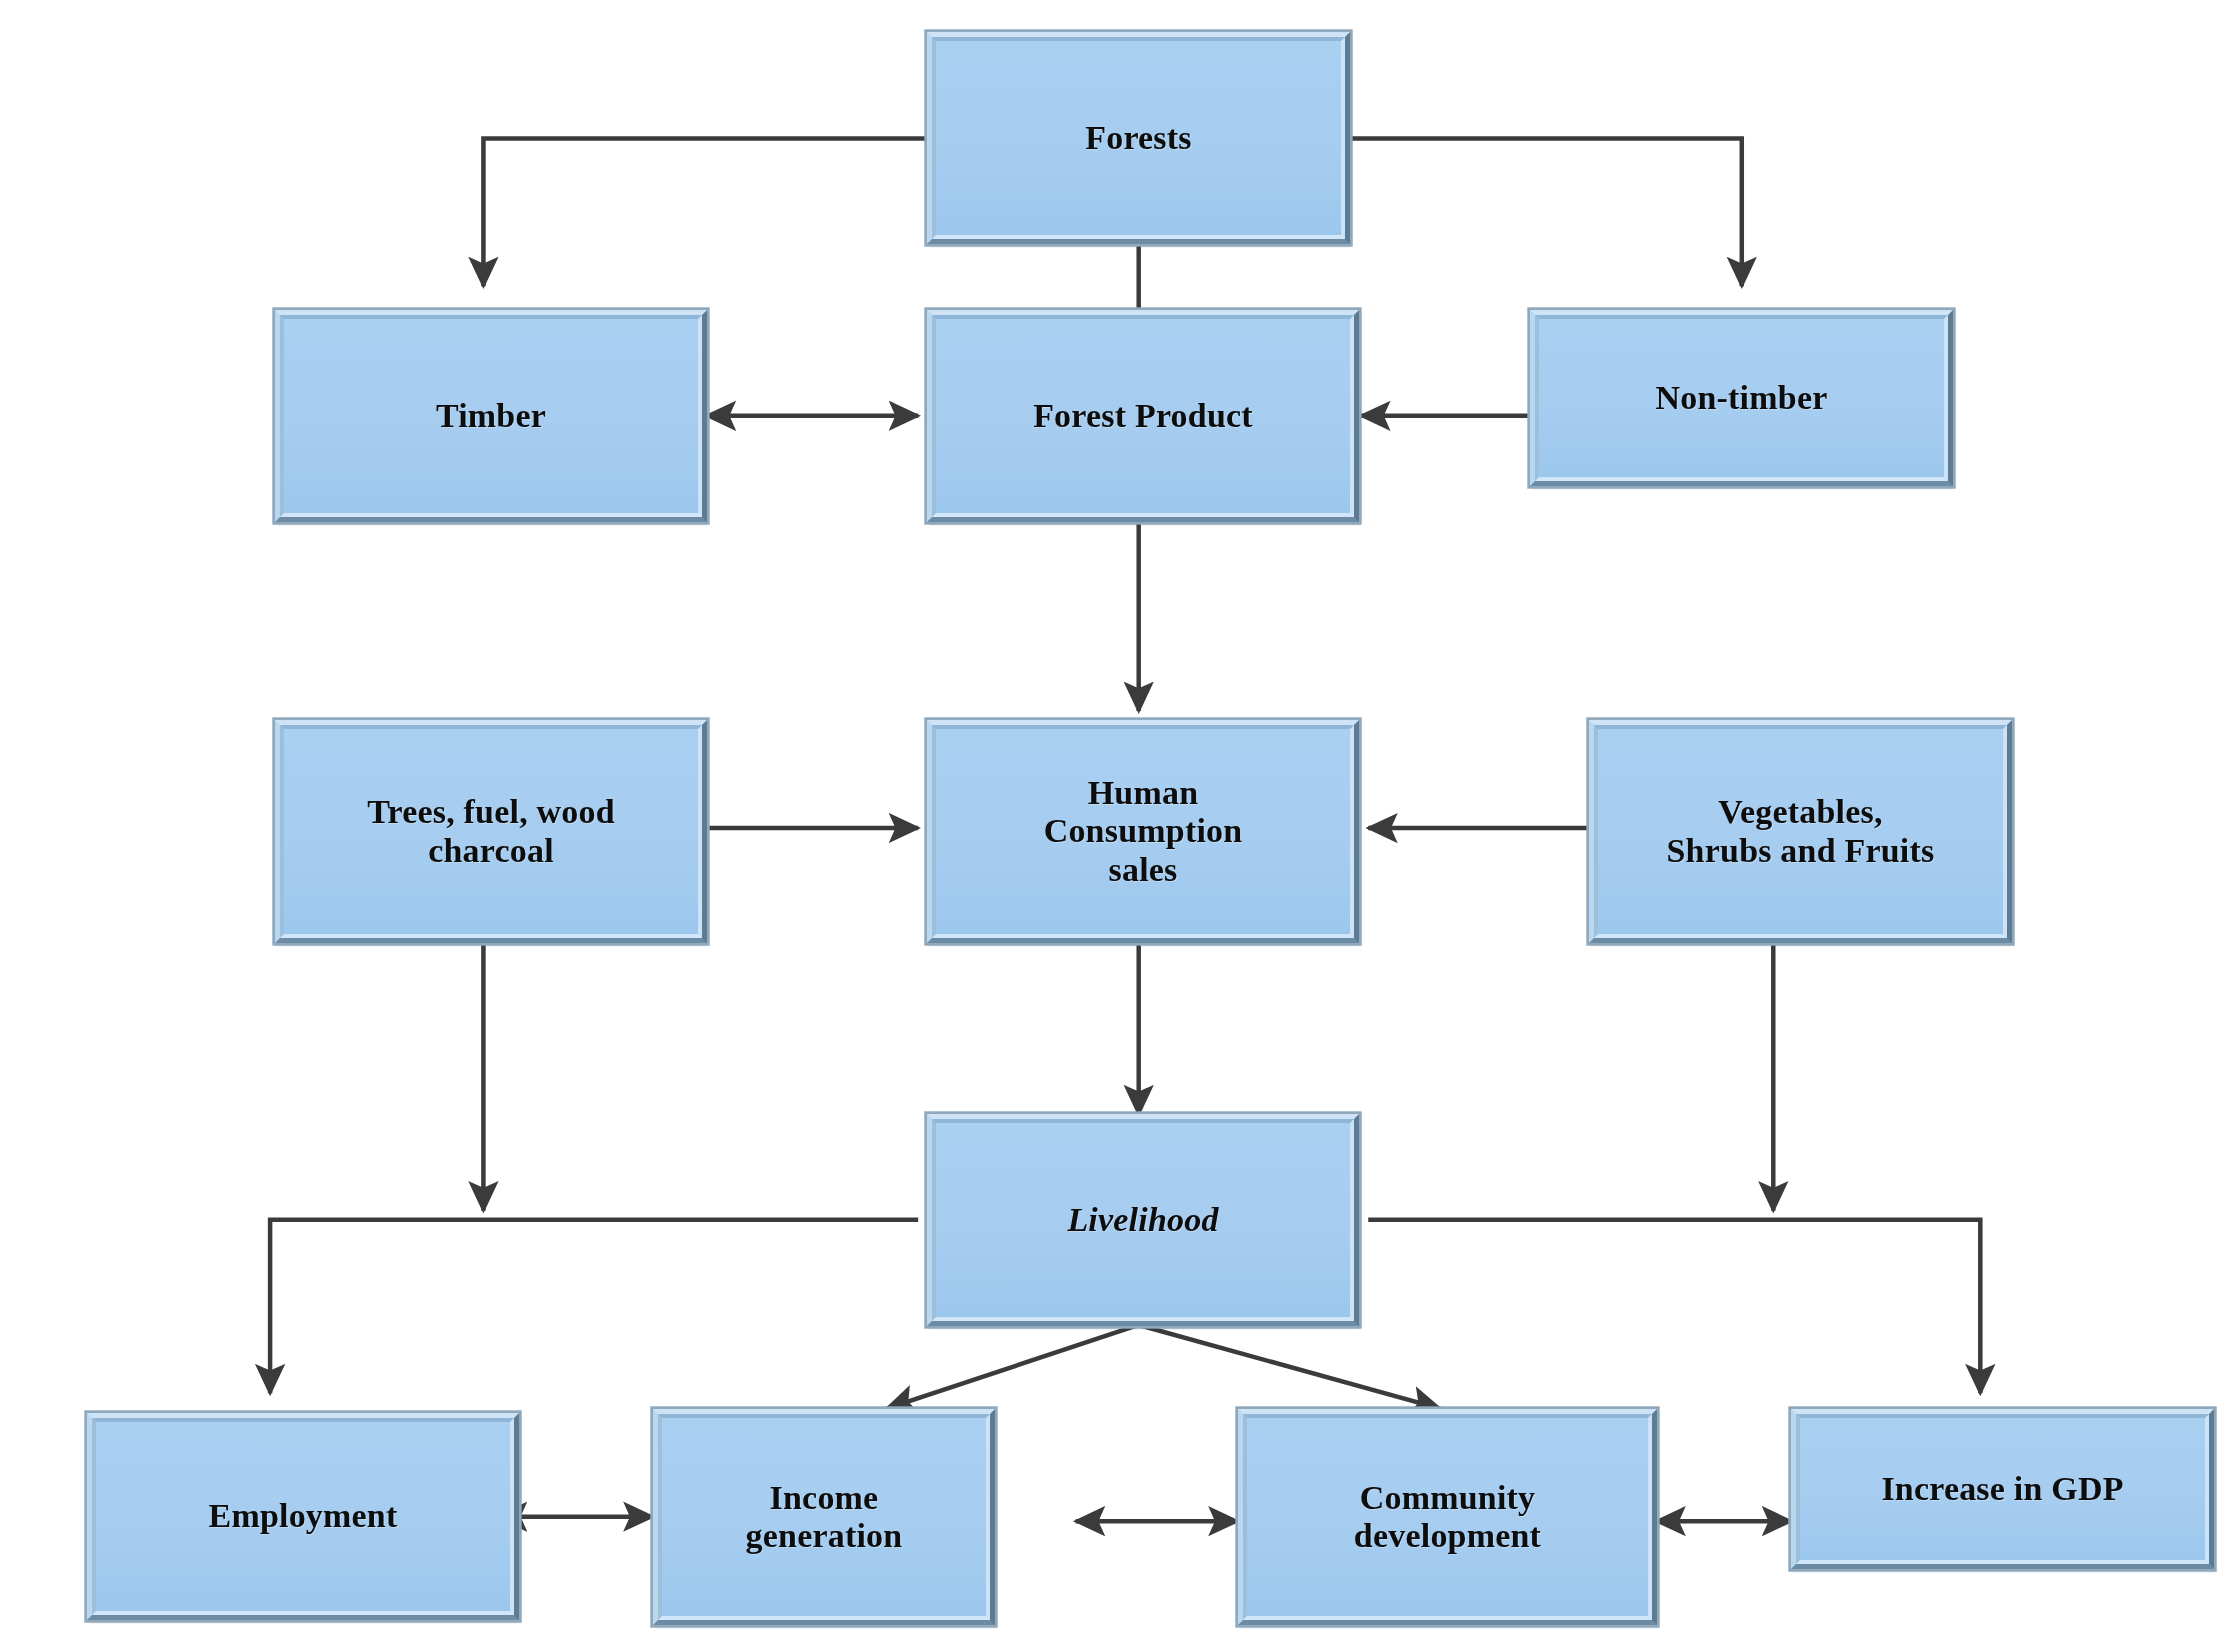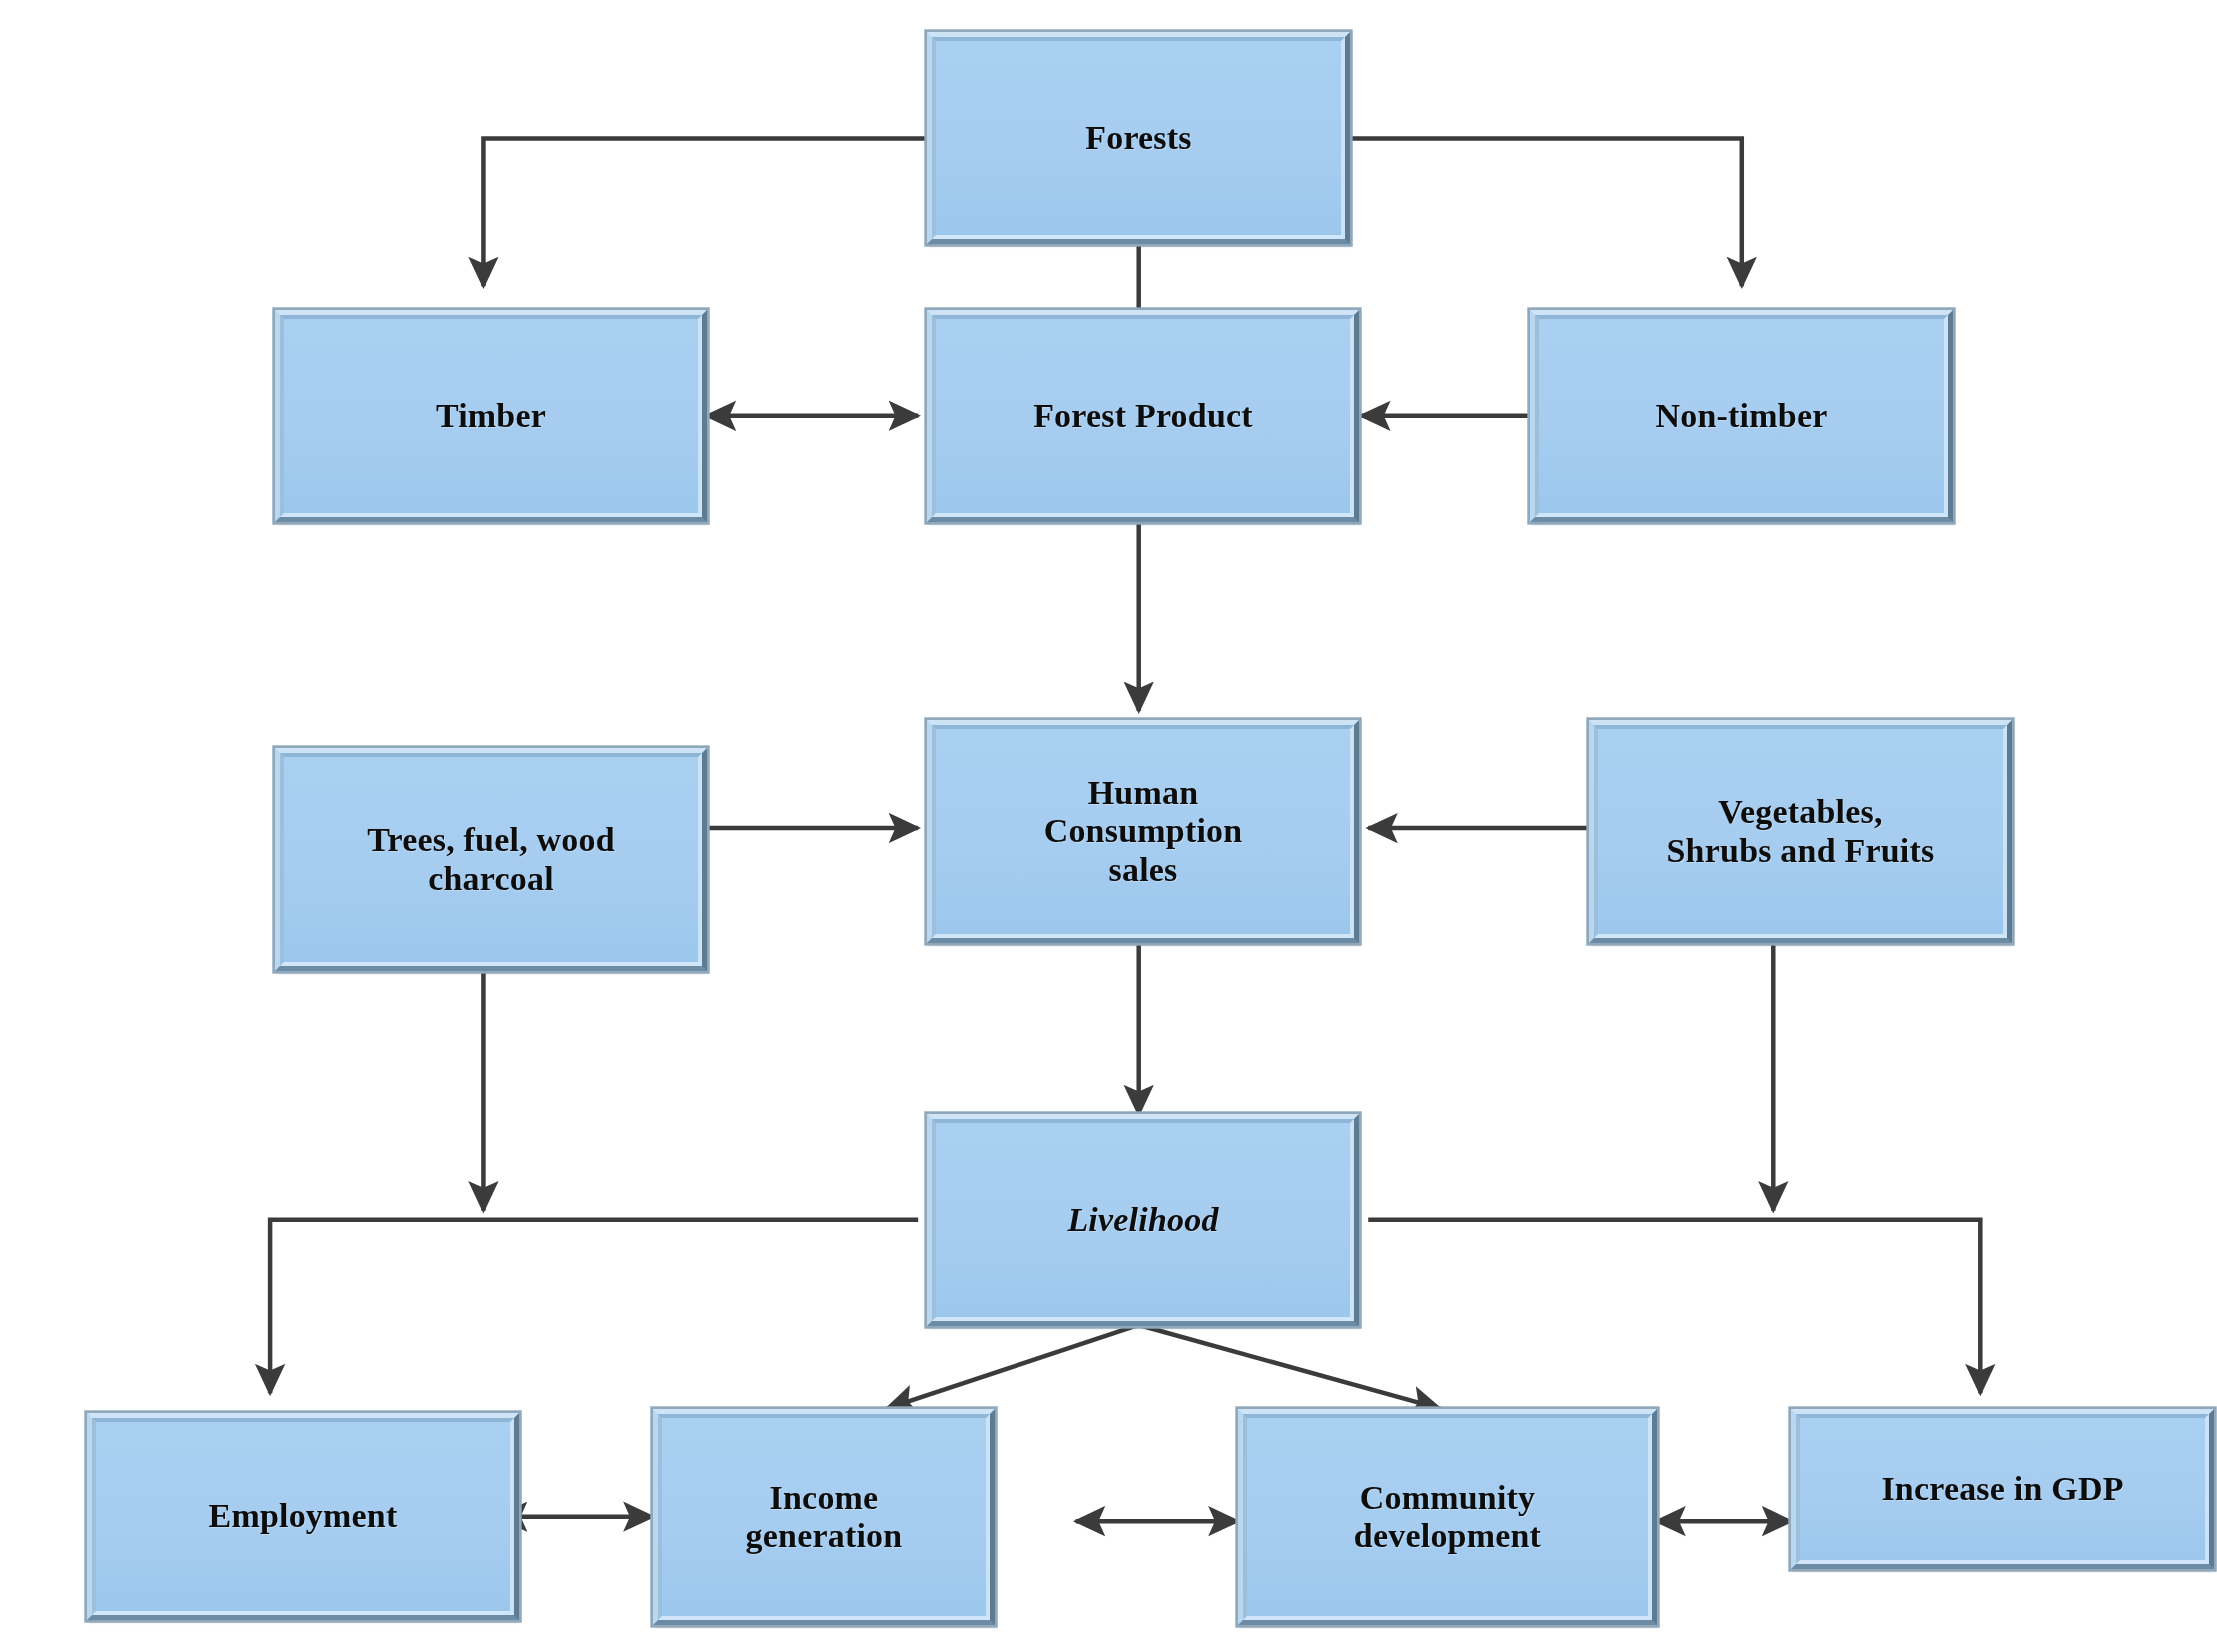--- a/index.html
+++ b/index.html
@@ -134,27 +134,27 @@
       <span class="label">Forest Product</span>
     </div>
   </div>
 
   <div class="node" style="left:275px; top:310px; width:432px; height:212px;">
     <div class="inner">
       <span class="label">Timber</span>
     </div>
   </div>
 
-  <div class="node" style="left:1530px; top:310px; width:423px; height:212px;">
+  <div class="node" style="left:1530px; top:310px; width:423px; height:176px;">
     <div class="inner">
       <span class="label">Non-timber</span>
     </div>
   </div>
 
-  <div class="node" style="left:275px; top:720px; width:432px; height:223px;margin-top:28px;">
+  <div class="node" style="left:275px; top:720px; width:432px; height:223px;">
     <div class="inner">
       <span class="label">Trees, fuel, wood
 charcoal</span>
     </div>
   </div>
 
   <div class="node" style="left:927px; top:720px; width:432px; height:223px;">
     <div class="inner">
       <span class="label">Human
 Consumption

